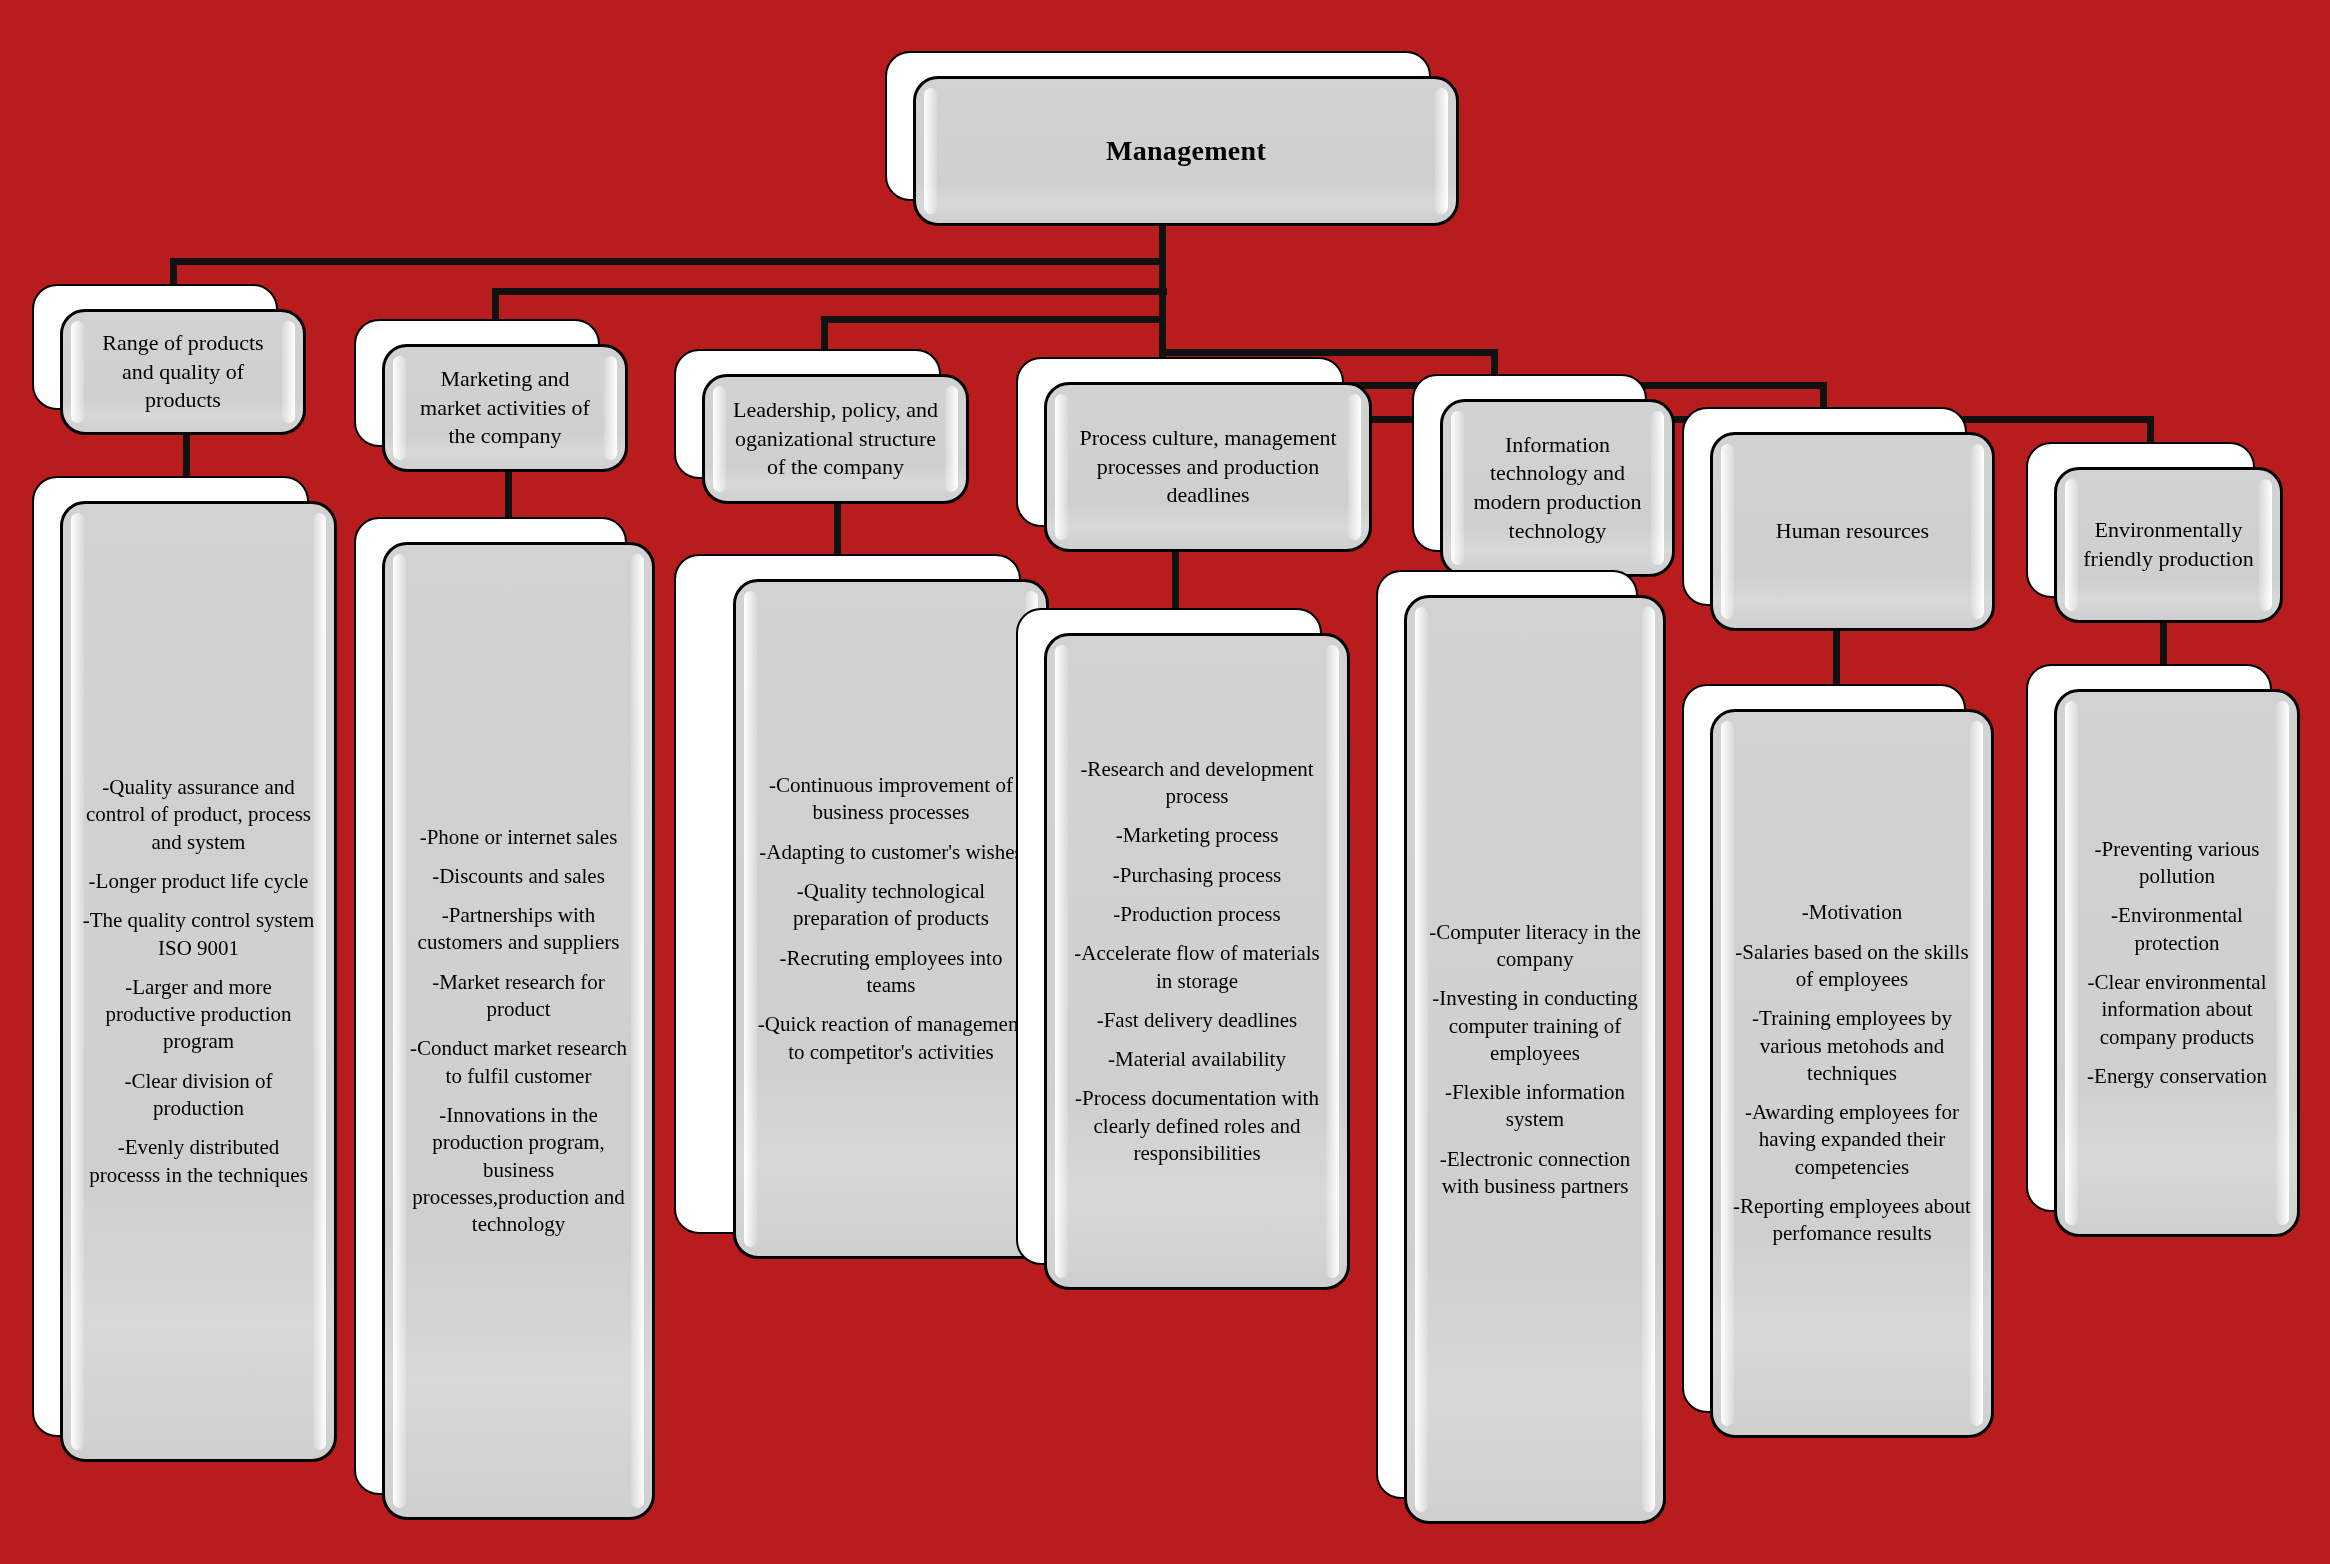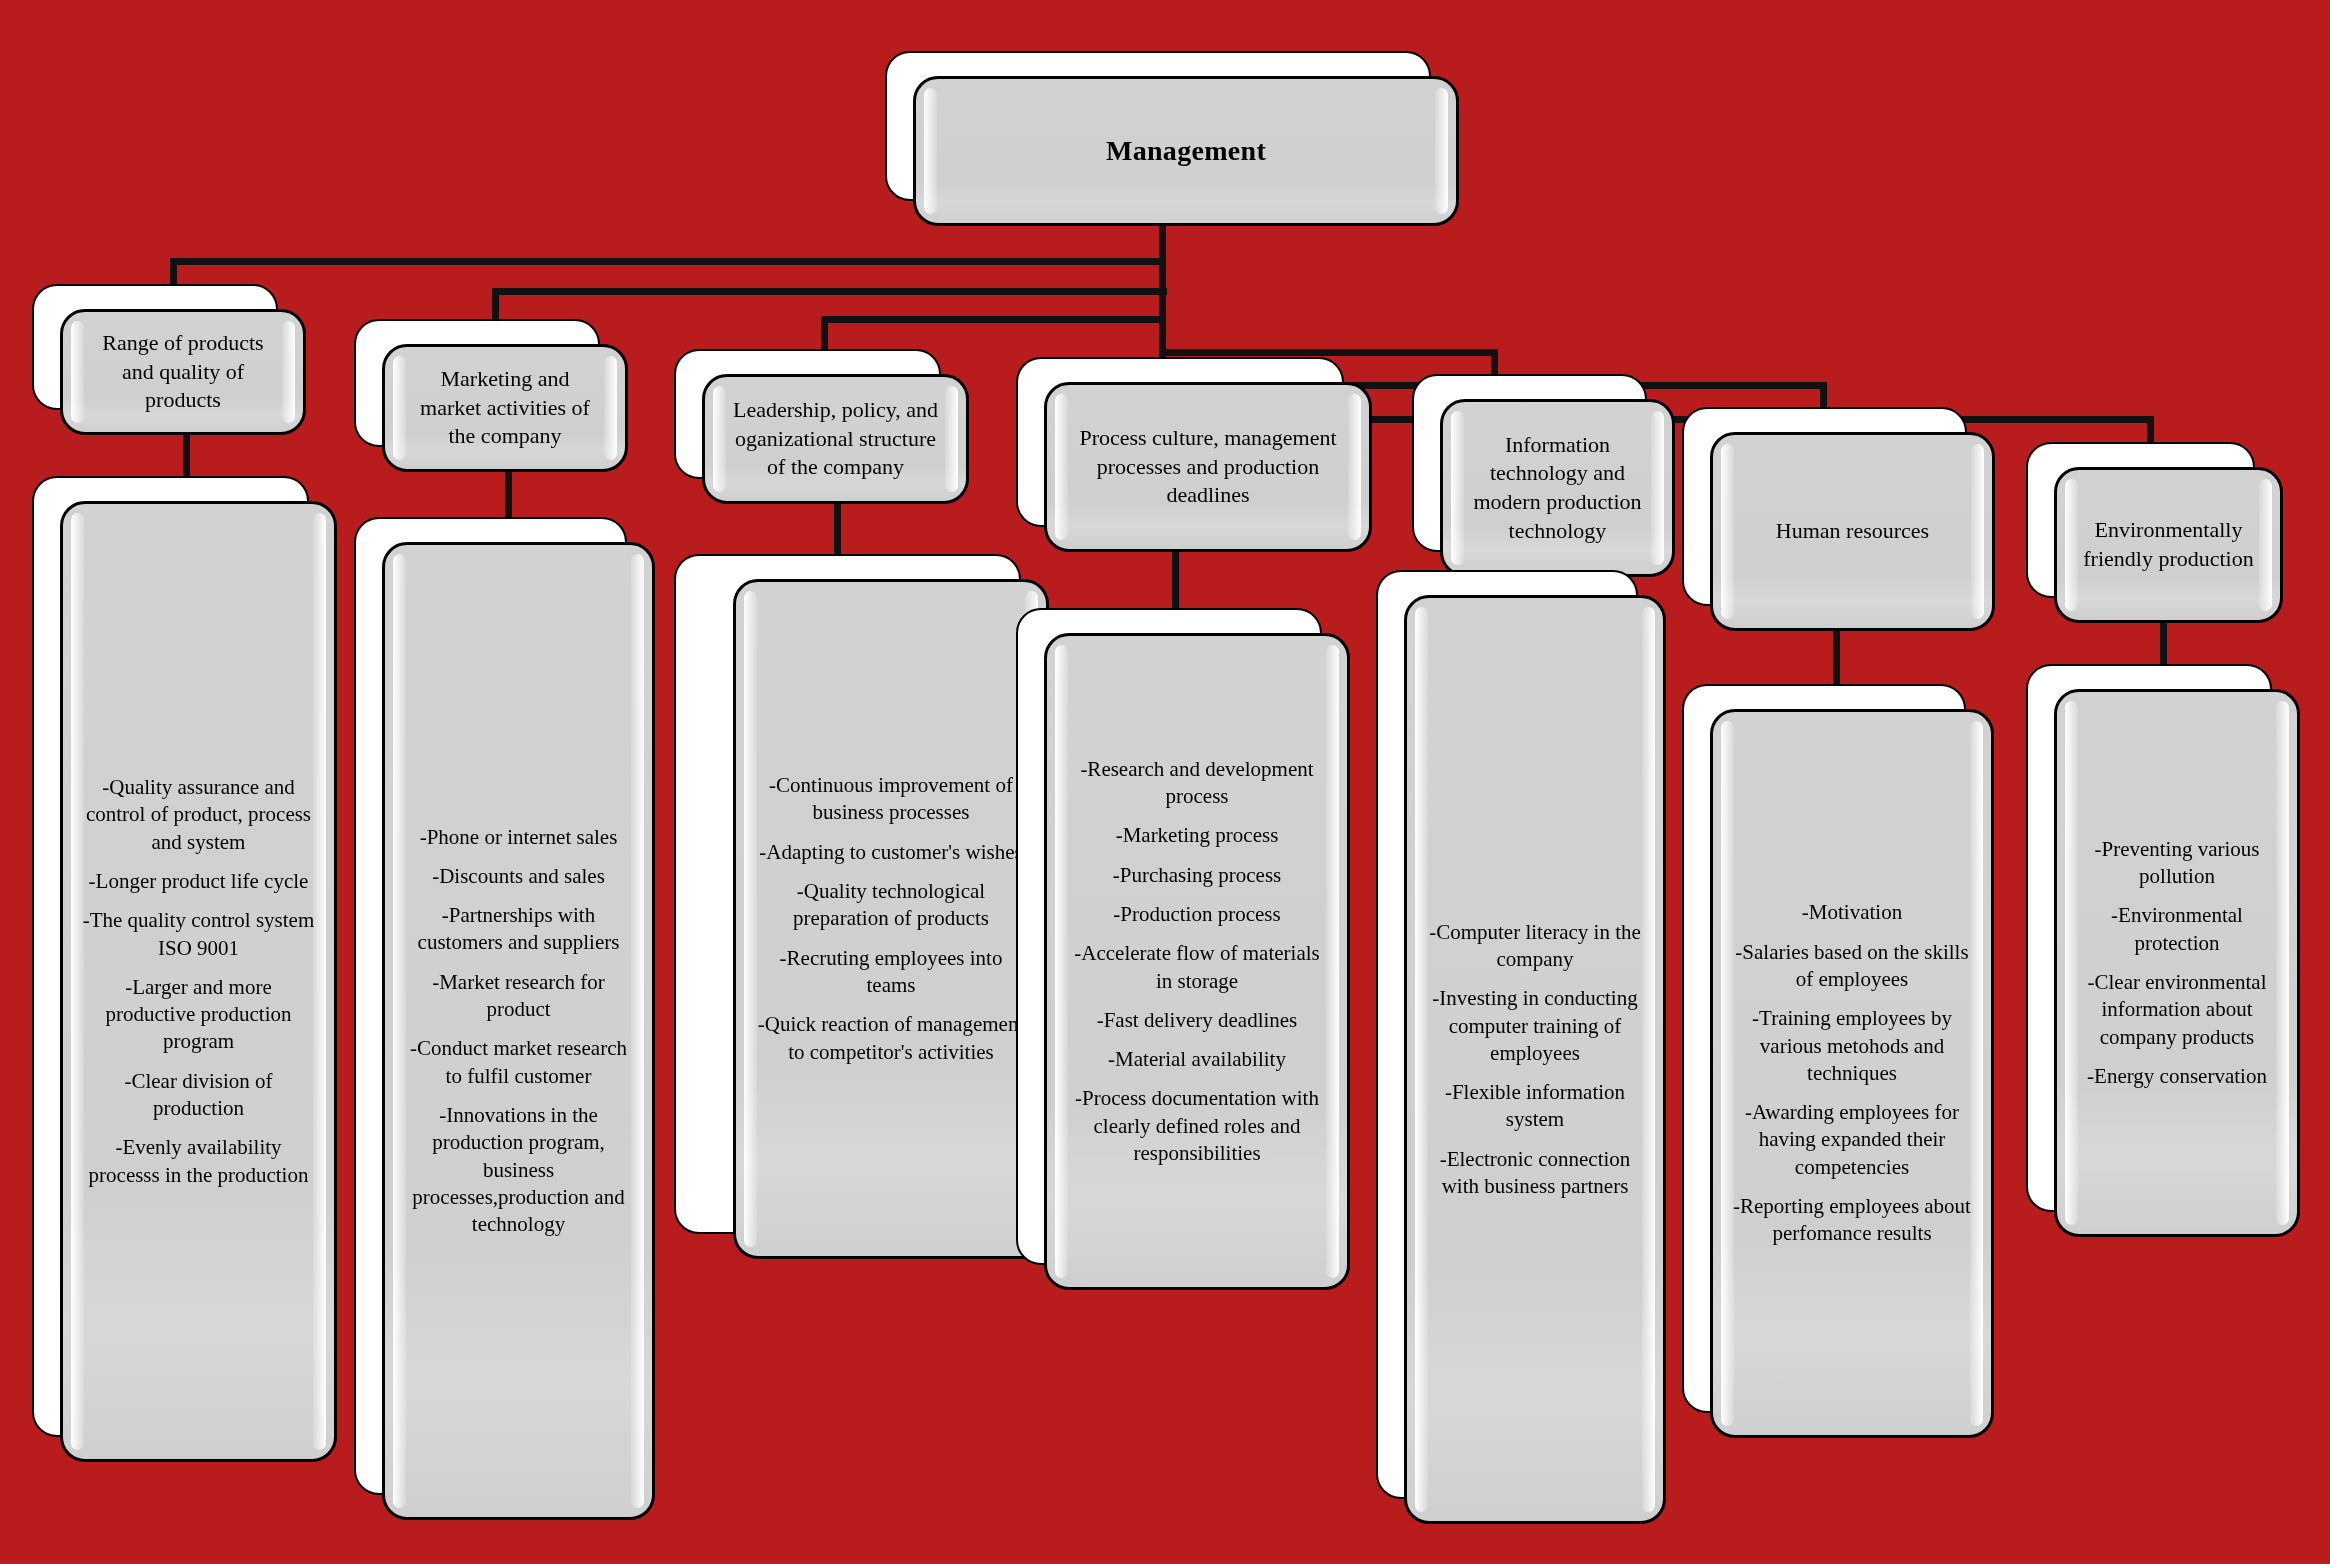--- a/index.html
+++ b/index.html
@@ -203,21 +203,21 @@
 
   <div class="node detail" style="left:60px; top:501px; width:277px; height:961px;">
     <div class="ghost"></div>
     <div class="face">
       <span class="inner">
         <span class="li">-Quality assurance and control of product, process and system</span>
         <span class="li">-Longer product life cycle</span>
         <span class="li">-The quality control system ISO 9001</span>
         <span class="li">-Larger and more productive production program</span>
         <span class="li">-Clear division of production</span>
-        <span class="li">-Evenly availability processs in the production</span>
+        <span class="li">-Evenly distributed processs in the techniques</span>
       </span>
     </div>
   </div>
 
   <div class="node detail" style="left:382px; top:542px; width:273px; height:978px;font-family:Liberation Serif, serif;">
     <div class="ghost"></div>
     <div class="face">
       <span class="inner">
         <span class="li">-Phone or internet sales</span>
         <span class="li">-Discounts and sales</span>

